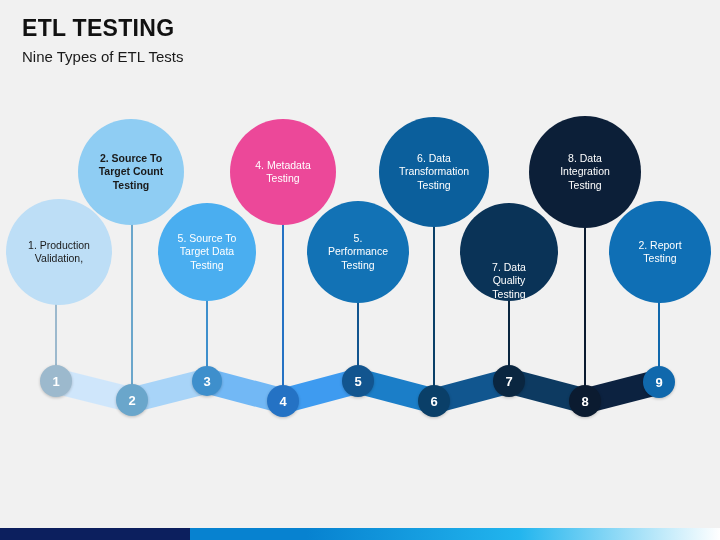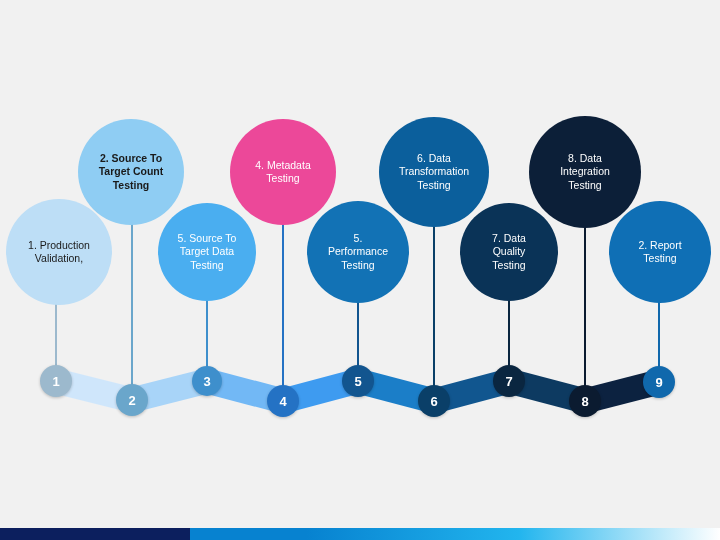--- a/index.html
+++ b/index.html
@@ -118,20 +118,24 @@
     left: 190px; top: 0;
     width: 530px;
     height: 12px;
   }
 </style>
 </head>
 <body>
 
 <div id="slide">
 
+  <div id="header">
+    <div id="slide-title">ETL TESTING</div>
+    <div id="slide-subtitle">Nine Types of ETL Tests</div>
+  </div>
 
   <div id="diagram">
 
     <svg id="ribbon-svg" viewBox="0 0 720 500">
       <g id="ribbon-group">
           <path d="M 56 368 L 132 387 L 132 413 L 56 394 Z" fill="#cfe6fb"></path>
           <path d="M 132 387 L 207 368 L 207 394 L 132 413 Z" fill="#a8d4f8"></path>
           <path d="M 207 368 L 283 388 L 283 414 L 207 394 Z" fill="#72b8f5"></path>
           <path d="M 283 388 L 358 368 L 358 394 L 283 414 Z" fill="#3e9bf0"></path>
           <path d="M 358 368 L 434 388 L 434 414 L 358 394 Z" fill="#1b7ec8"></path>
@@ -174,21 +178,21 @@
         <div class="bubble" style="left: 307px; top: 201px; width: 102px; height: 102px; background: rgb(18, 114, 181); color: rgb(255, 255, 255);">
           <span class="bubble-text">5.
 Performance
 Testing</span>
         </div>
         <div class="bubble" style="left: 379px; top: 117px; width: 110px; height: 110px; background: rgb(11, 95, 156); color: rgb(255, 255, 255); align-items: center;">
           <span class="bubble-text">6. Data
 Transformation
 Testing</span>
         </div>
-        <div class="bubble" style="left: 460px; top: 203px; width: 98px; height: 98px; background: rgb(10, 51, 87); color: rgb(255, 255, 255);">
+        <div class="bubble" style="left: 460px; top: 203px; width: 98px; height: 98px; background: rgb(10, 51, 87); color: rgb(255, 255, 255); align-items: flex-end;">
           <span class="bubble-text">7. Data
 Quality
 Testing</span>
         </div>
         <div class="bubble" style="left: 529px; top: 116px; width: 112px; height: 112px; background: rgb(12, 31, 56); color: rgb(255, 255, 255);">
           <span class="bubble-text">8. Data
 Integration
 Testing</span>
         </div>
         <div class="bubble" style="left: 609px; top: 201px; width: 102px; height: 102px; background: rgb(15, 111, 181); color: rgb(255, 255, 255);">

